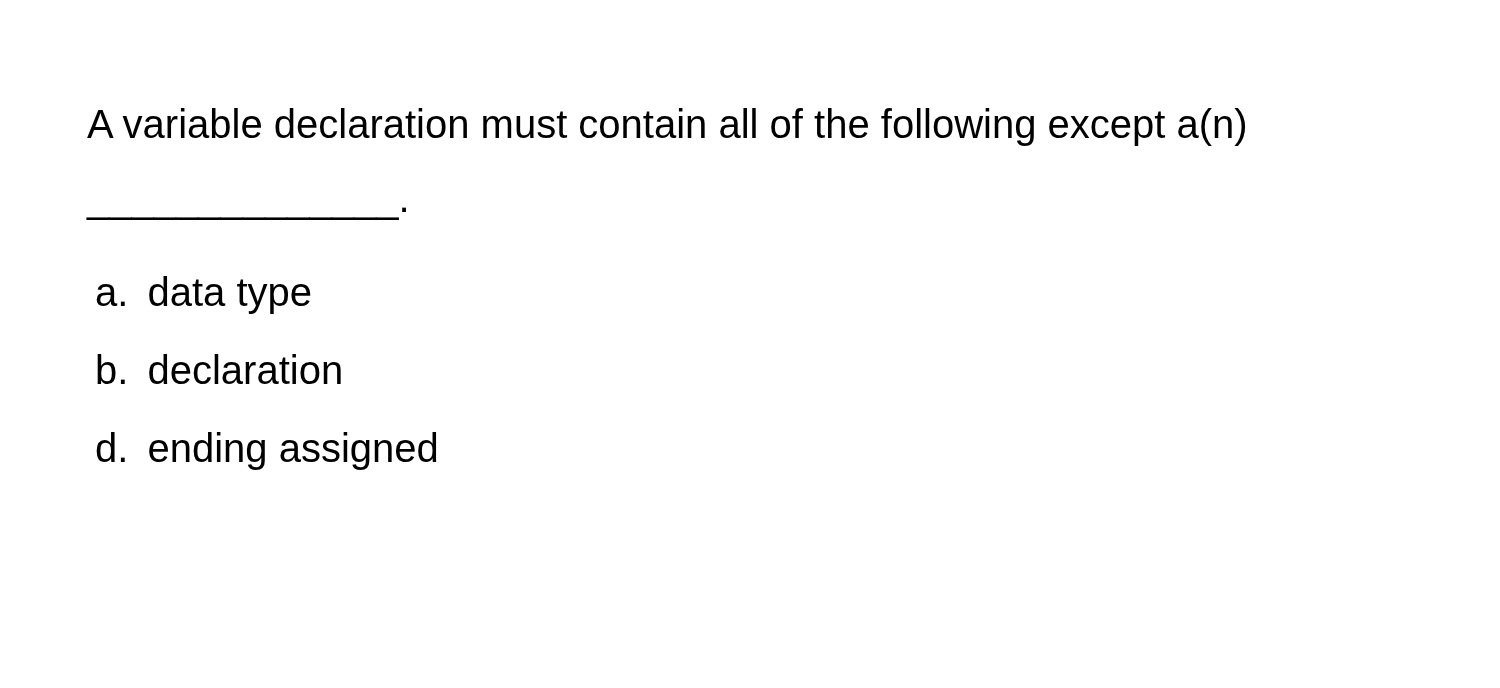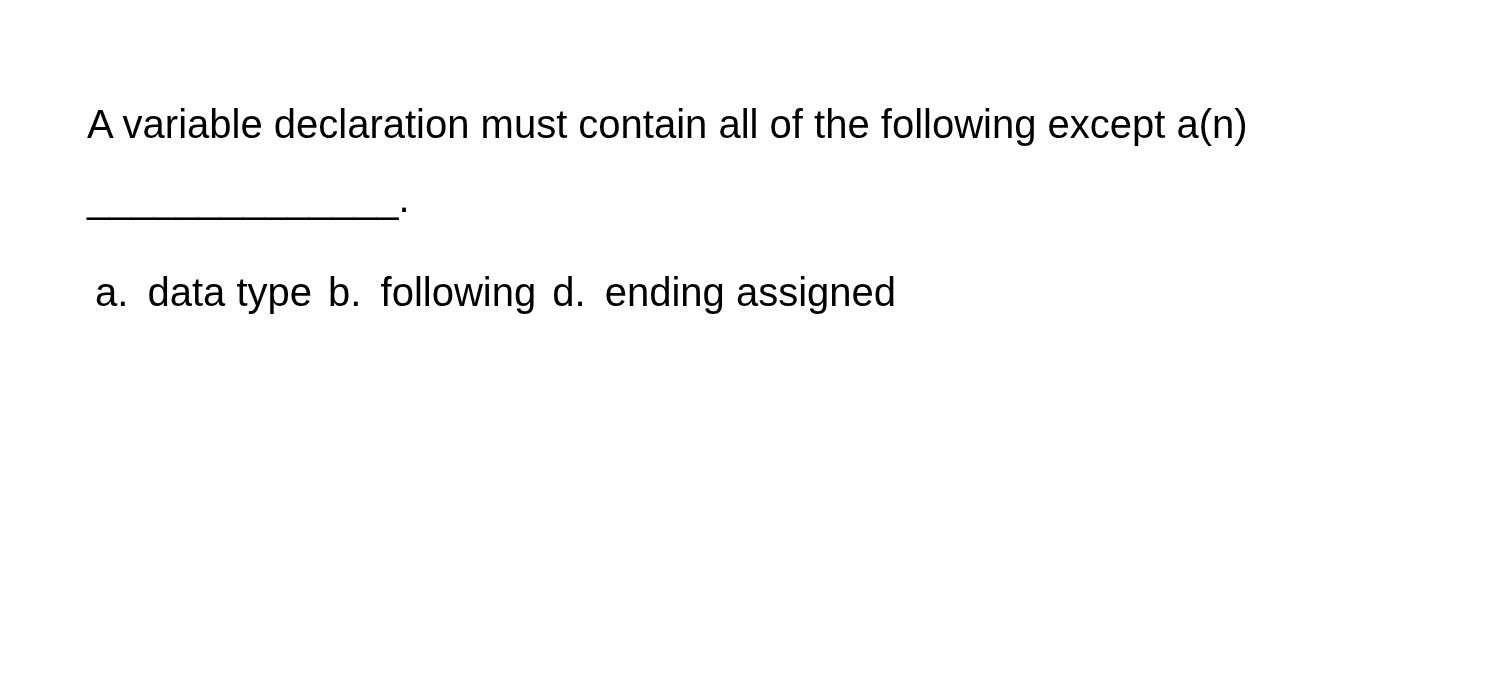--- a/index.html
+++ b/index.html
@@ -16,39 +16,39 @@
       padding: 75px 75px 0 75px;
     }
     .question-stem {
       font-size: 40px;
       line-height: 1.85;
       font-weight: 400;
       margin-bottom: 18px;
     }
     .options {
       display: flex;
-      flex-direction: row;
+      flex-direction: column;
     }
     .option {
       font-size: 40px;
       line-height: 1.75;
       font-weight: 400;
     }
   </style>
 </head>
 <body>
 
 <div class="question-stem">A variable declaration must contain all of the following except a(n) ______________.</div>
 
 <div class="options">
   <div class="option">
     <span>a.</span>
     <span>data type</span>
   </div>
   <div class="option">
     <span>b.</span>
-    <span>following</span>
+    <span>declaration</span>
   </div>
   <div class="option">
     <span>d.</span>
     <span>ending assigned</span>
   </div>
 </div>
 
 </body></html>

